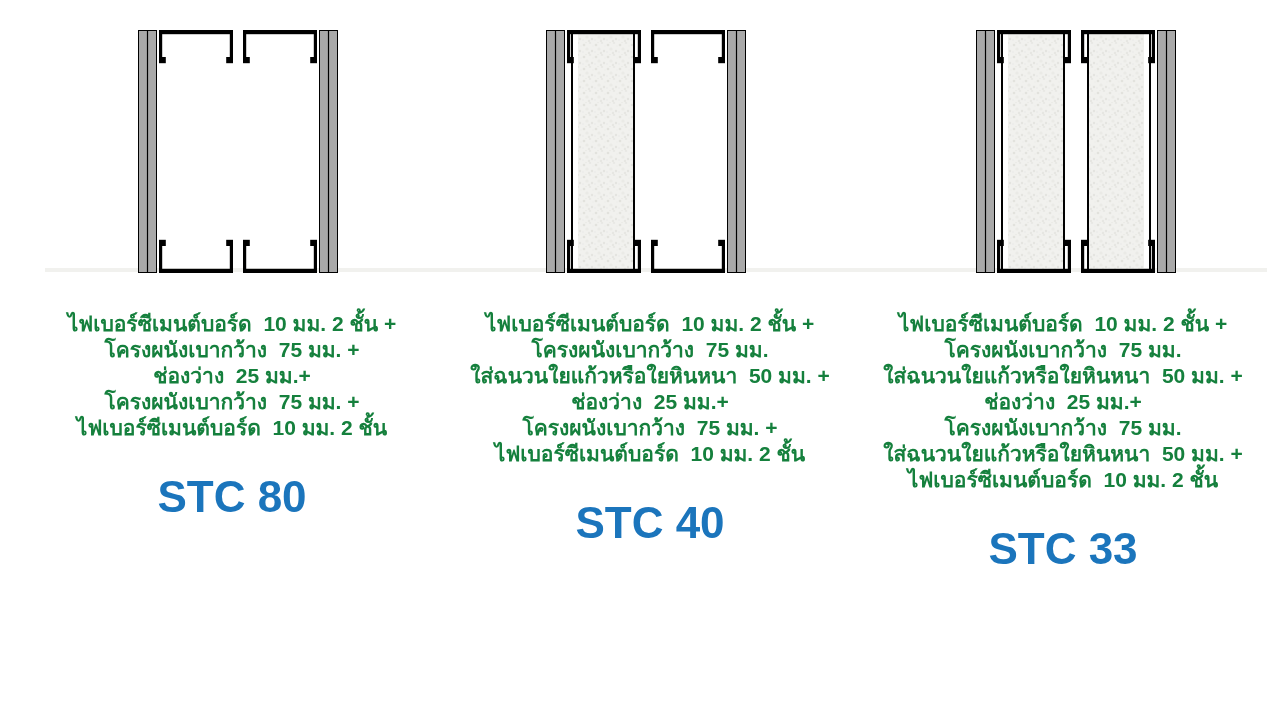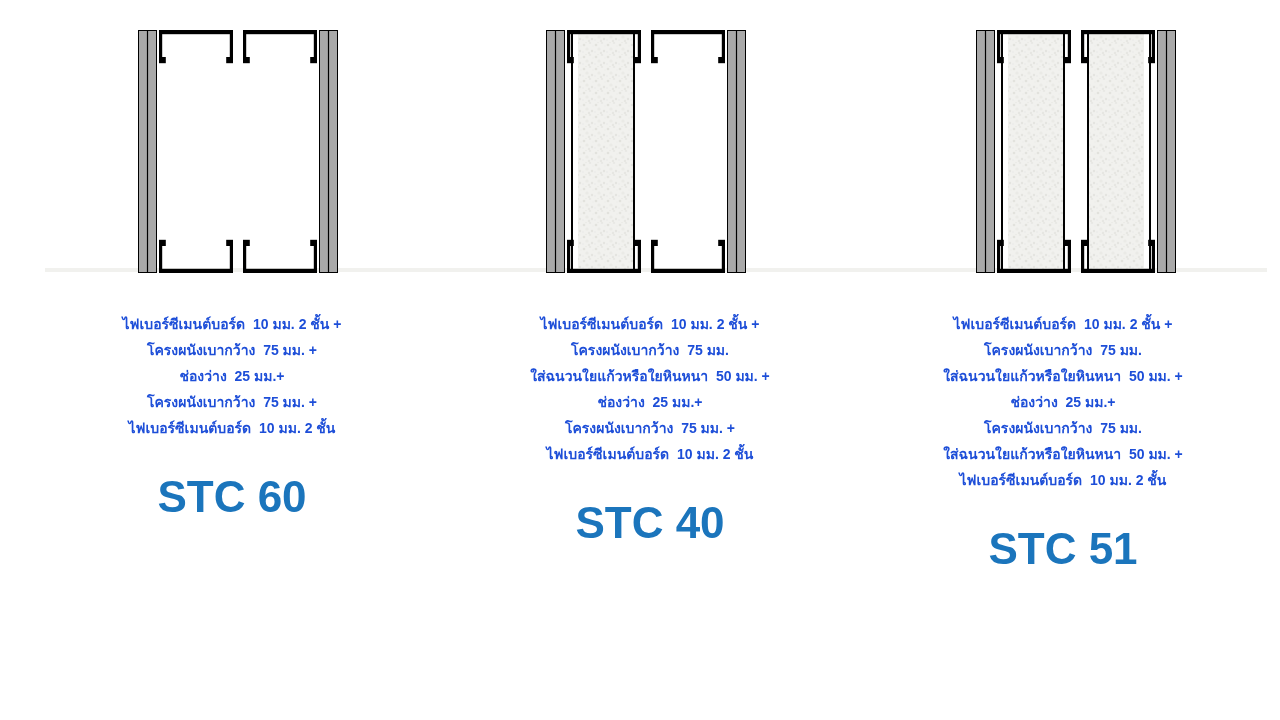--- a/index.html
+++ b/index.html
@@ -14,21 +14,21 @@
   }
   .panel{position:absolute;top:30px;}
   .p1{left:138px;}
   .p2{left:546px;}
   .p3{left:976px;}
   .col{position:absolute;top:311px;text-align:center;}
   .c1{left:15px;width:434px;}
   .c2{left:433px;width:434px;}
   .c3{left:846px;width:434px;}
   .desc-line{
-    font-weight:bold;font-size:14px;line-height:26px;color:#1d4ed8;
+    font-weight:bold;font-size:21px;line-height:26px;color:#15803d;
     white-space:pre-wrap;
   }
   .stc{
     font-weight:bold;font-size:44px;line-height:46px;margin-top:33px;
     color:#1B75BC;
   }
   svg .blk{fill:#000;}
 </style>
 </head>
 <body>
@@ -97,35 +97,35 @@
   <use href="#trackTop" transform="translate(105,0)"></use>
   <use href="#trackTop" transform="translate(105,243) scale(1,-1)"></use>
 </svg>
 
 <div class="col c1">
   <div class="desc-line">ไฟเบอร์ซีเมนต์บอร์ด  10 มม. 2 ชั้น +</div>
   <div class="desc-line">โครงผนังเบากว้าง  75 มม. +</div>
   <div class="desc-line">ช่องว่าง  25 มม.+</div>
   <div class="desc-line">โครงผนังเบากว้าง  75 มม. +</div>
   <div class="desc-line">ไฟเบอร์ซีเมนต์บอร์ด  10 มม. 2 ชั้น</div>
-  <div class="stc">STC 60</div>
+  <div class="stc">STC 80</div>
 </div>
 
 <div class="col c2">
   <div class="desc-line">ไฟเบอร์ซีเมนต์บอร์ด  10 มม. 2 ชั้น +</div>
   <div class="desc-line">โครงผนังเบากว้าง  75 มม.</div>
   <div class="desc-line">ใส่ฉนวนใยแก้วหรือใยหินหนา  50 มม. +</div>
   <div class="desc-line">ช่องว่าง  25 มม.+</div>
   <div class="desc-line">โครงผนังเบากว้าง  75 มม. +</div>
   <div class="desc-line">ไฟเบอร์ซีเมนต์บอร์ด  10 มม. 2 ชั้น</div>
   <div class="stc">STC 40</div>
 </div>
 
 <div class="col c3">
   <div class="desc-line">ไฟเบอร์ซีเมนต์บอร์ด  10 มม. 2 ชั้น +</div>
   <div class="desc-line">โครงผนังเบากว้าง  75 มม.</div>
   <div class="desc-line">ใส่ฉนวนใยแก้วหรือใยหินหนา  50 มม. +</div>
   <div class="desc-line">ช่องว่าง  25 มม.+</div>
   <div class="desc-line">โครงผนังเบากว้าง  75 มม.</div>
   <div class="desc-line">ใส่ฉนวนใยแก้วหรือใยหินหนา  50 มม. +</div>
   <div class="desc-line">ไฟเบอร์ซีเมนต์บอร์ด  10 มม. 2 ชั้น</div>
-  <div class="stc">STC 51</div>
+  <div class="stc">STC 33</div>
 </div>
 
 </body></html>

